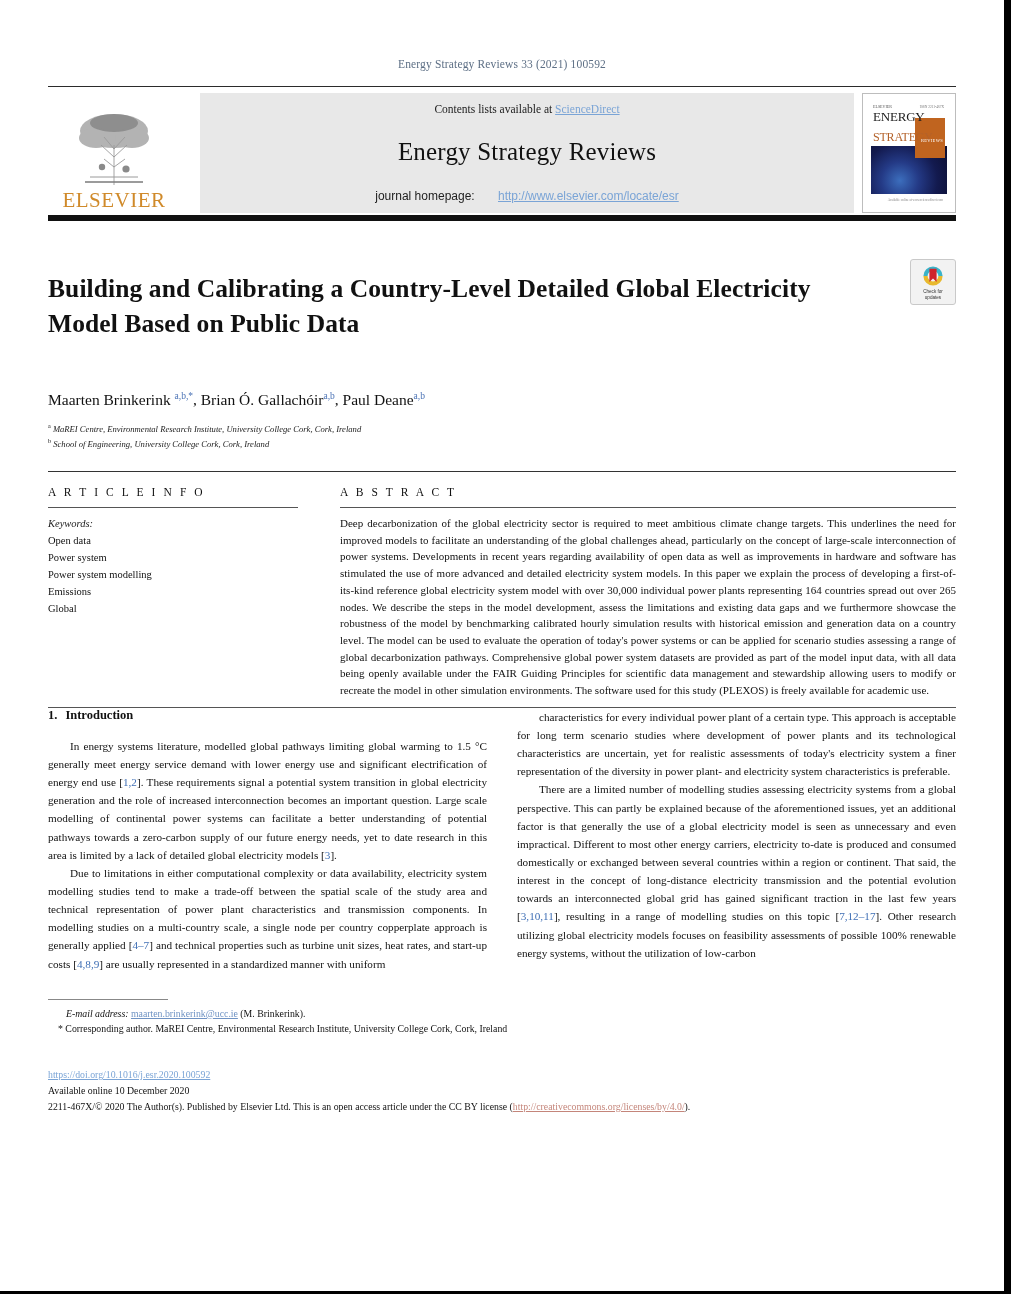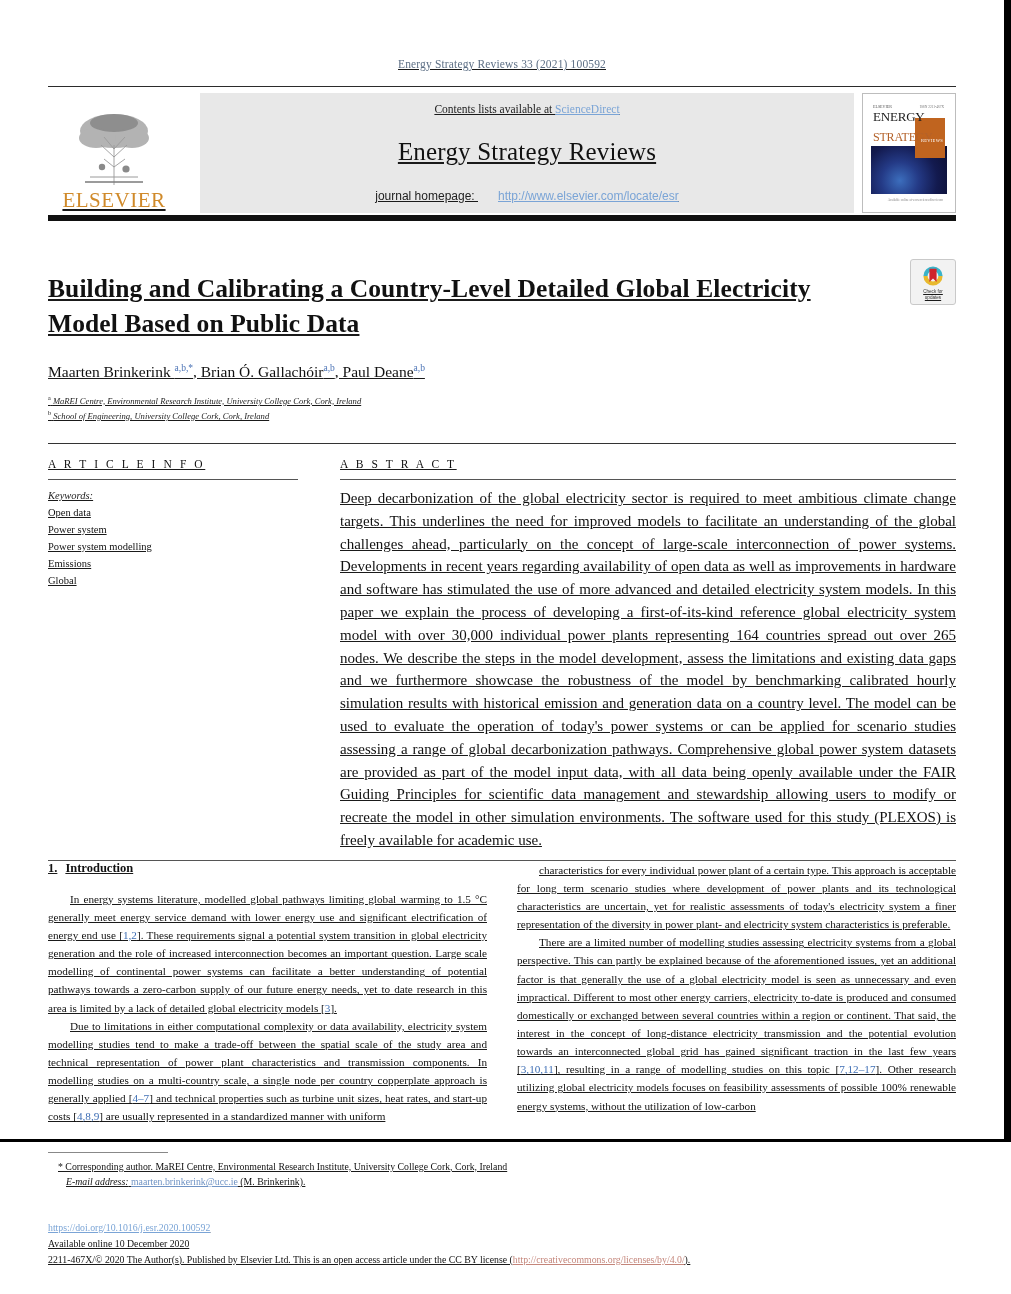--- a/index.html
+++ b/index.html
@@ -11,27 +11,26 @@
     width: 1011px;
     height: 1294px;
     font-family: "Liberation Serif", serif;
     color: #1a1a1a;
     position: relative;
     overflow: hidden;
   }
   .page {
     position: relative;
     width: 1011px;
-    height: 1142px;
+    height: 1294px;
     background: #ffffff;
     box-sizing: border-box;
     border-right: 7px solid #000000;
     border-bottom: 3px solid #000000;
     padding: 0;
-    text-decoration: underline;
   }
   .inner {
     padding: 0 48px 0 48px;
   }
 
   
   .runhead {
     text-align: center;
     font-size: 11.5px;
     color: #5d6f85;
@@ -158,21 +157,21 @@
     display: flex; flex-direction: column;
     align-items: center; justify-content: center;
     margin-top: 4px;
   }
   .cm-text {
     font-size: 4.6px; color:#333; text-align:center; line-height:1.25;
     font-family:"Liberation Sans", sans-serif; margin-top:1px;
   }
 
   .authors {
-    margin-top: 4px;
+    margin-top: 32px;
     font-size: 15.5px;
     color: #111;
   }
   .authors sup { color: #4a72b5; font-size: 9.5px; }
   .affils { margin-top: 12px; }
   .affil {
     font-size: 8.6px;
     font-style: italic;
     color: #222;
     line-height: 1.55;
@@ -188,21 +187,21 @@
   .sec-head {
     font-size: 11.5px;
     letter-spacing: 2.6px;
     color: #111;
     font-family: "Liberation Serif", serif;
   }
   .sec-rule { border-top: 1.3px solid #555; margin-top: 9px; margin-bottom: 7px; }
   .kw-label { font-size: 10.5px; font-style: italic; color:#222; line-height:1.62; }
   .kw-item  { font-size: 10.5px; color:#111; line-height:1.62; }
   .abstract {
-    font-size: 15px;
+    font-size: 11px;
     line-height: 1.52;
     text-align: justify;
     color: #111;
     hyphens: none;
   }
   .abs-rule-bottom { border-top: 1.3px solid #555; margin-top: 8px; }
 
   
   .body-cols {
     display: flex;
@@ -372,26 +371,26 @@
         <p class="para">Due to limitations in either computational complexity or data availability, electricity system modelling studies tend to make a trade-off between the spatial scale of the study area and technical representation of power plant characteristics and transmission components. In modelling studies on a multi-country scale, a single node per country copperplate approach is generally applied [<span class="ref">4–7</span>] and technical properties such as turbine unit sizes, heat rates, and start-up costs [<span class="ref">4,8,9</span>] are usually represented in a standardized manner with uniform</p>
       </div>
       <div class="bcol">
         <p class="para">characteristics for every individual power plant of a certain type. This approach is acceptable for long term scenario studies where development of power plants and its technological characteristics are uncertain, yet for realistic assessments of today's electricity system a finer representation of the diversity in power plant- and electricity system characteristics is preferable.</p>
         <p class="para">There are a limited number of modelling studies assessing electricity systems from a global perspective. This can partly be explained because of the aforementioned issues, yet an additional factor is that generally the use of a global electricity model is seen as unnecessary and even impractical. Different to most other energy carriers, electricity to-date is produced and consumed domestically or exchanged between several countries within a region or continent. That said, the interest in the concept of long-distance electricity transmission and the potential evolution towards an interconnected global grid has gained significant traction in the last few years [<span class="ref">3,10,11</span>], resulting in a range of modelling studies on this topic [<span class="ref">7,12–17</span>]. Other research utilizing global electricity models focuses on feasibility assessments of possible 100% renewable energy systems, without the utilization of low-carbon</p>
       </div>
     </div>
 
     <div class="foot-rule"></div>
     <div class="footnote">
-      <div>* Corresponding author. MaREI Centre, Environmental Research Institute, University College Cork, Cork, Ireland</div>
       <div style="padding-left:8px;">
         <span class="em">E-mail address:</span>
         <a class="mail-link" href="#">maarten.brinkerink@ucc.ie</a>
         <span>(M. Brinkerink).</span>
       </div>
+      <div>* Corresponding author. MaREI Centre, Environmental Research Institute, University College Cork, Cork, Ireland</div>
     </div>
 
     <div class="footer">
       <div><a class="doi-link" href="#">https://doi.org/10.1016/j.esr.2020.100592</a></div>
       <div>Available online 10 December 2020</div>
       <div>
         <span>2211-467X/© 2020 The Author(s). Published by Elsevier Ltd. This is an open access article under the CC BY license (</span><a class="cc-link" href="#">http://creativecommons.org/licenses/by/4.0/</a><span>).</span>
       </div>
     </div>
 

